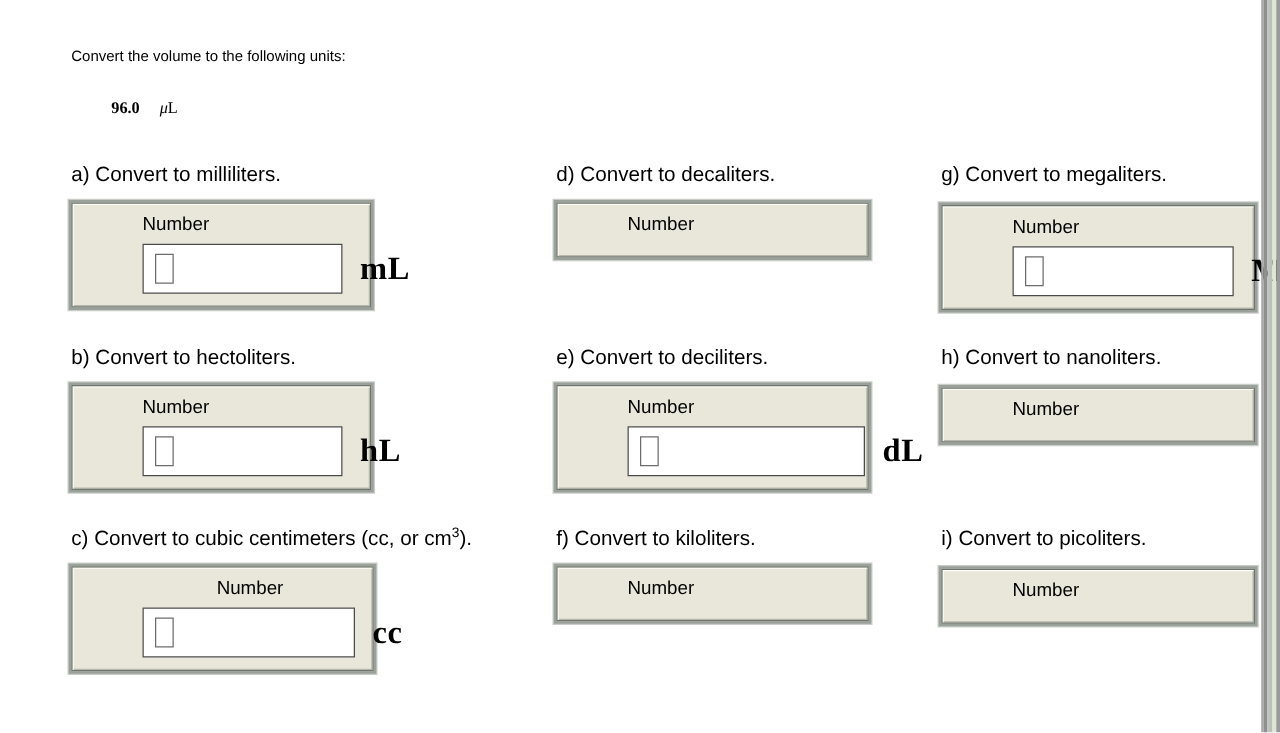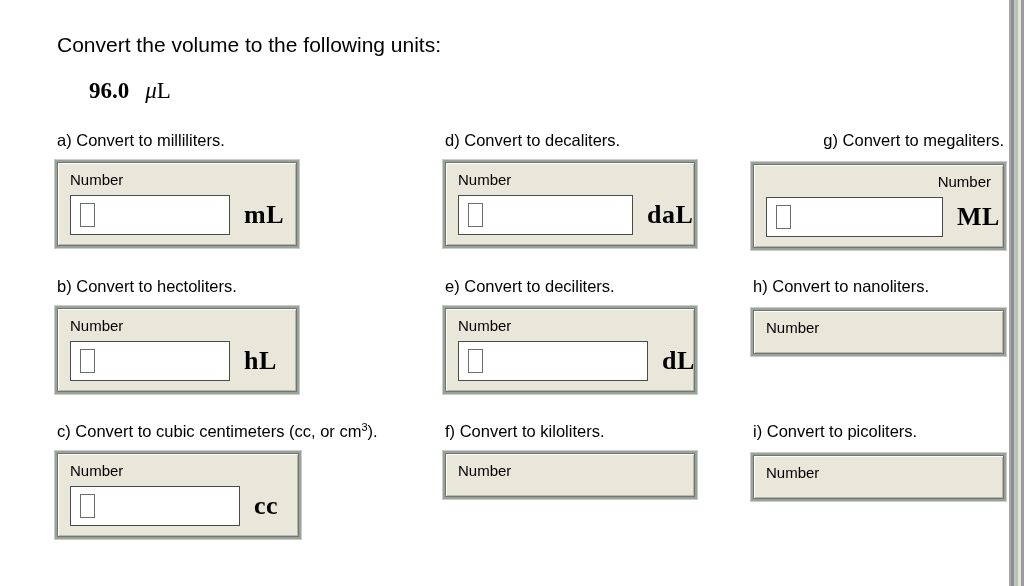--- a/index.html
+++ b/index.html
@@ -41,31 +41,31 @@
   #page {
     position: absolute;
     inset: 0;
     padding: 0;
   }
 
   #prompt {
     position: absolute;
     left: 57px;
     top: 35px;
-    font-size: 21px;
+    font-size: 12px;
     line-height: 20px;
     white-space: nowrap;
   }
 
   #given {
     position: absolute;
     left: 89px;
     top: 78px;
     font-family: "Liberation Serif", serif;
-    font-size: 23px;
+    font-size: 13px;
     white-space: nowrap;
   }
   #given .num {
     font-weight: bold;
   }
   #given .unit {
     margin-left: 16px;
   }
   #given .mu {
     font-style: italic;
@@ -95,20 +95,21 @@
     box-shadow:
       inset 1px 1px 0 #fdfdfa,
       inset -1px -1px 0 #b7b7ab,
       0 0 0 2px #9aa09a,
       0 0 0 3px #c9cdc7;
     padding: 8px 0 0 0;
     position: relative;
   }
   .panel-inner {
     padding: 0 12px 10px 12px;
+    margin-left: 44px;
   }
   .panel-title {
     font-size: 15px;
     line-height: 18px;
     margin: 0 0 6px 0;
     white-space: nowrap;
   }
   .entry-row {
     display: flex;
     align-items: center;
@@ -173,46 +174,40 @@
         <div class="entry-row">
           <div class="entry-field" style="width:160px;">
             <span class="caret-box"></span>
           </div>
           <div class="unit-label">hL</div>
         </div>
       </div>
     </div>
   </div>
 
-  <div class="question" style="left:57px; top:422px;">
+  <div class="question" style="left:57px; top:422px;text-align:center;">
     <div class="q-label"><span>c) Convert to cubic centimeters (cc, or cm</span><sup>3</sup><span>).</span></div>
     <div class="panel" style="margin-top:12px; width:242px;">
       <div class="panel-inner">
         <div class="panel-title">Number</div>
         <div class="entry-row">
           <div class="entry-field" style="width:170px;">
             <span class="caret-box"></span>
           </div>
           <div class="unit-label">cc</div>
         </div>
       </div>
     </div>
   </div>
 
   <div class="question" style="left:445px; top:131px;">
     <div class="q-label">d) Convert to decaliters.</div>
     <div class="panel" style="margin-top:12px; width:250px;">
       <div class="panel-inner">
         <div class="panel-title">Number</div>
-        <div class="entry-row">
-          <div class="entry-field" style="width:175px;">
-            <span class="caret-box"></span>
-          </div>
-          <div class="unit-label">daL</div>
-        </div>
       </div>
     </div>
   </div>
 
   <div class="question" style="left:445px; top:277px;">
     <div class="q-label">e) Convert to deciliters.</div>
     <div class="panel" style="margin-top:12px; width:250px;">
       <div class="panel-inner">
         <div class="panel-title">Number</div>
         <div class="entry-row">
@@ -227,21 +222,21 @@
 
   <div class="question" style="left:445px; top:422px;">
     <div class="q-label">f) Convert to kiloliters.</div>
     <div class="panel" style="margin-top:12px; width:250px;">
       <div class="panel-inner">
         <div class="panel-title">Number</div>
       </div>
     </div>
   </div>
 
-  <div class="question" style="left:753px; top:131px;text-align:right;">
+  <div class="question" style="left:753px; top:131px;">
     <div class="q-label">g) Convert to megaliters.</div>
     <div class="panel" style="margin-top:14px; width:251px;">
       <div class="panel-inner">
         <div class="panel-title">Number</div>
         <div class="entry-row">
           <div class="entry-field" style="width:177px;">
             <span class="caret-box"></span>
           </div>
           <div class="unit-label">ML</div>
         </div>

